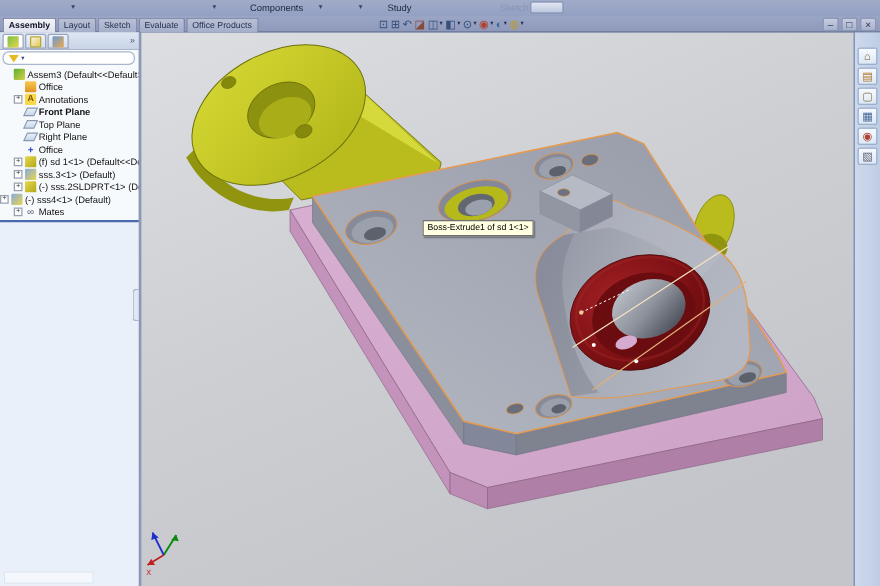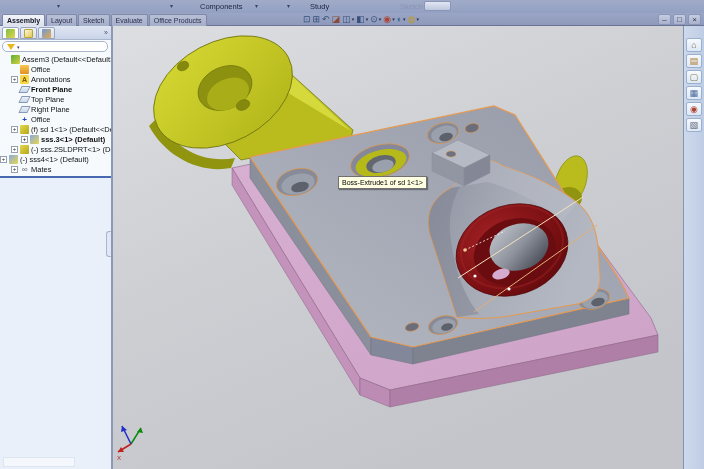--- a/index.html
+++ b/index.html
@@ -218,21 +218,21 @@
           <span class="t-ic ic-origin"></span>
           <span class="t-lbl">Office</span>
         </div>
 
         <div class="trow" style="padding-left: 11px;">
           <span class="t-exp">+</span>
           <span class="t-ic ic-part-yellow"></span>
           <span class="t-lbl">(f) sd 1&lt;1&gt; (Default&lt;&lt;Default</span>
         </div>
 
-        <div class="trow" style="padding-left: 21px; font-weight: bold;">
+        <div class="trow" style="padding-left: 11px;">
           <span class="t-exp">+</span>
           <span class="t-ic ic-part-blue"></span>
           <span class="t-lbl">sss.3&lt;1&gt; (Default)</span>
         </div>
 
         <div class="trow" style="padding-left: 11px;">
           <span class="t-exp">+</span>
           <span class="t-ic ic-part-yellow"></span>
           <span class="t-lbl">(-) sss.2SLDPRT&lt;1&gt; (Default&lt;</span>
         </div>

